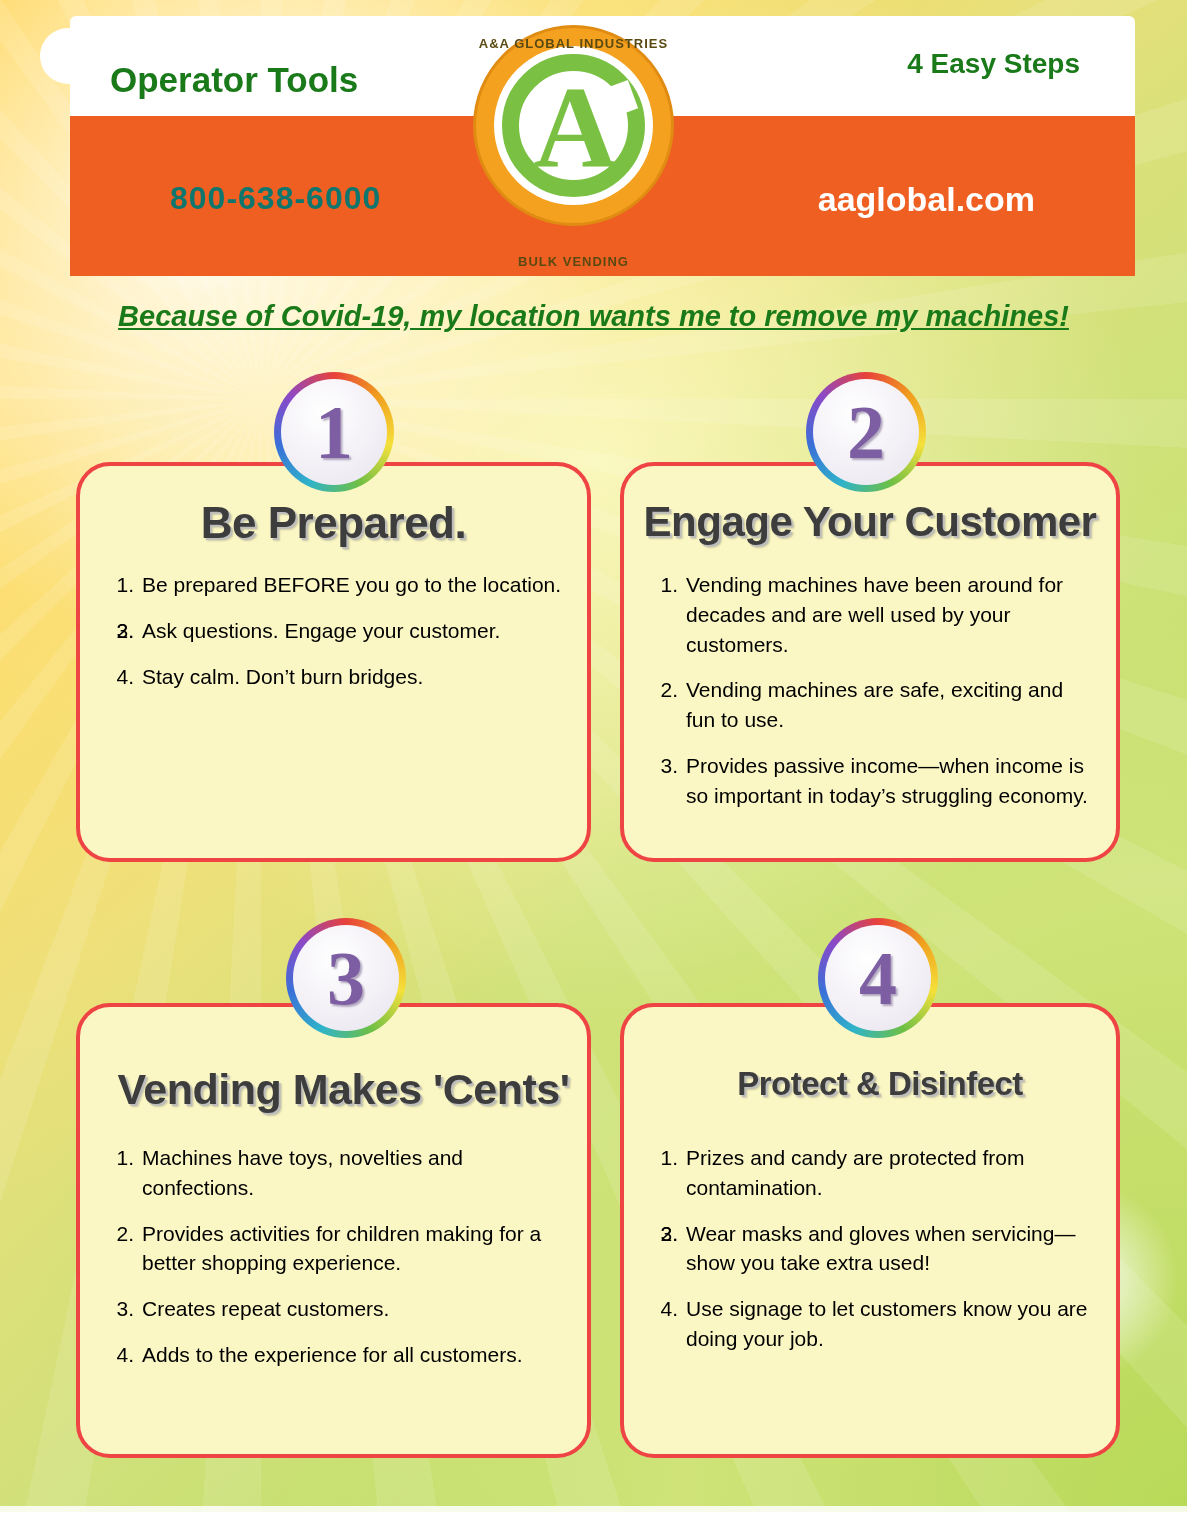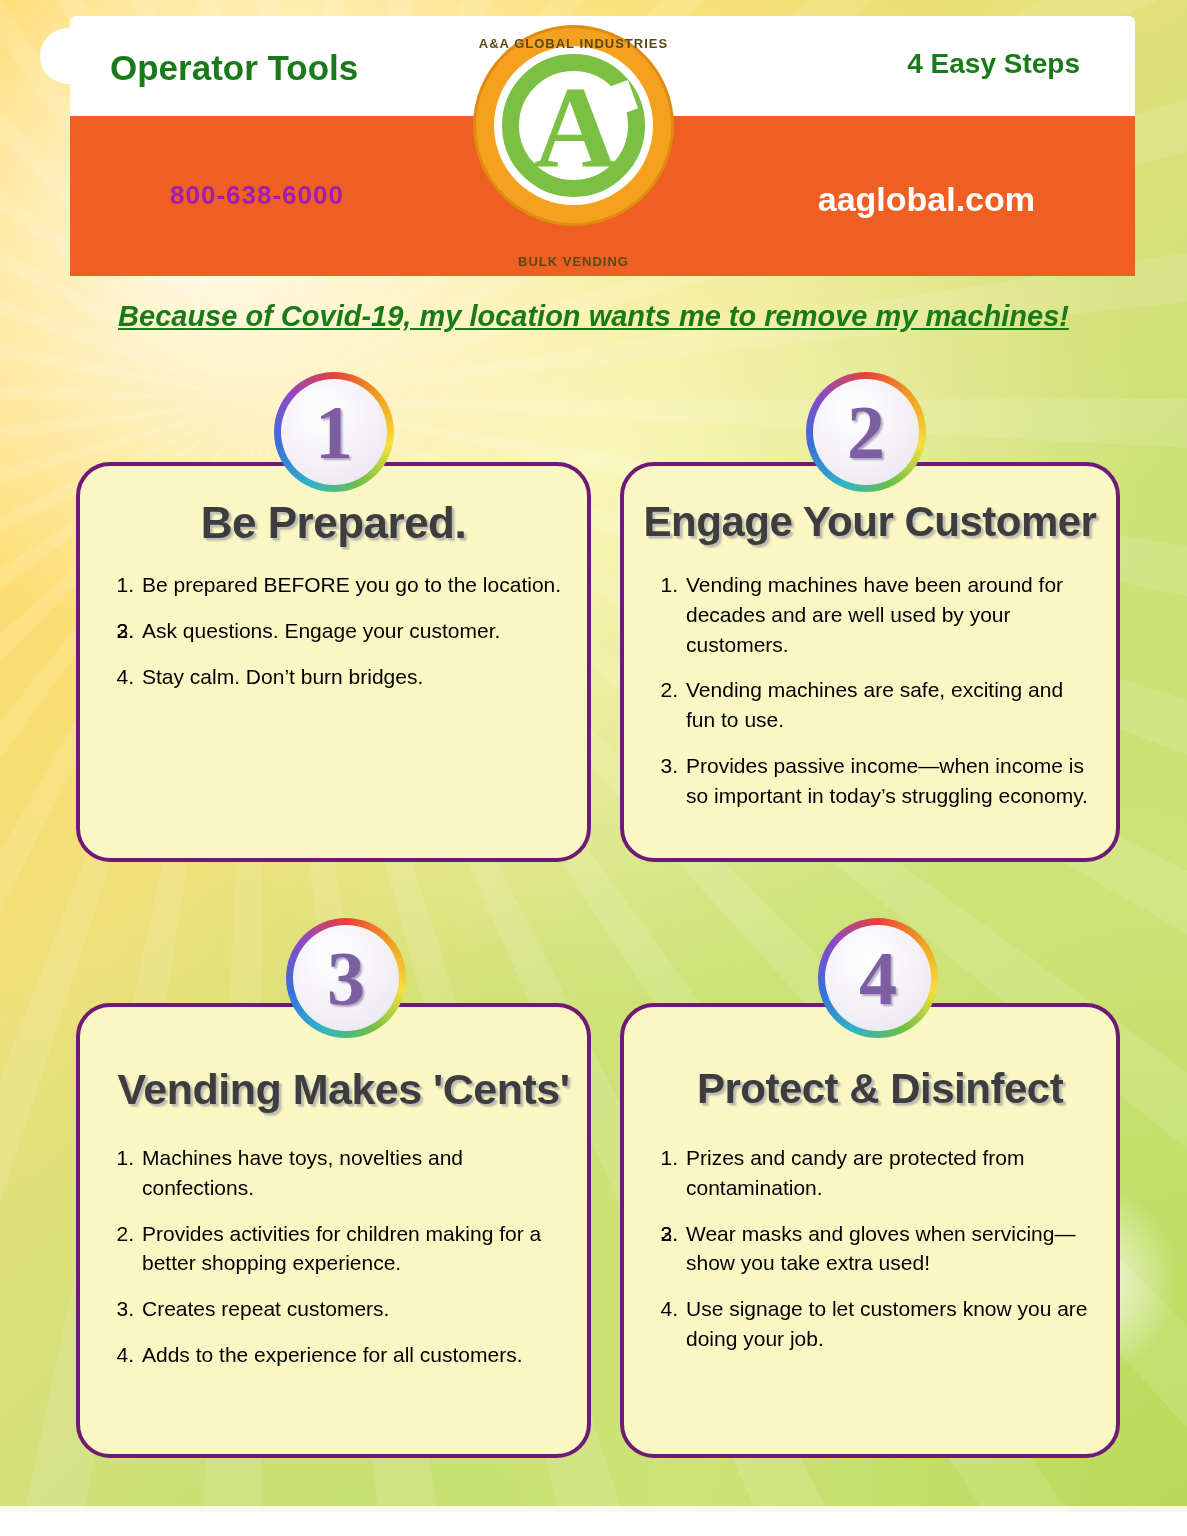--- a/index.html
+++ b/index.html
@@ -73,41 +73,41 @@
     position: absolute;
     left: 30px;
     top: 106px;
     width: 1065px;
     height: 160px;
     background: #ef5f22;
   }
   .hdr-left-title {
     position: absolute;
     left: 70px;
-    top: 38px;
+    top: 50px;
     font-size: 35px;
     font-weight: bold;
     color: #1a7a1a;
     letter-spacing: 0px;
   }
   .hdr-right-title {
     position: absolute;
     right: 60px;
     top: 38px;
     font-size: 28px;
     font-weight: bold;
     color: #1a7a1a;
   }
   .hdr-phone {
     position: absolute;
     left: 130px;
     top: 170px;
-    font-size: 26px;
-    font-weight: bold;
-    color: #a21caf;
+    font-size: 32px;
+    font-weight: bold;
+    color: #0f766e;
     letter-spacing: 1px;
   }
   .hdr-web {
     position: absolute;
     right: 105px;
     top: 170px;
     font-size: 34px;
     font-weight: bold;
     color: #ffffff;
   }
@@ -196,21 +196,21 @@
     font-style: italic;
     font-weight: bold;
     color: #1a7a1a;
     text-decoration: underline;
   }
 
   
   .card {
     position: absolute;
     background: #fbf7c4;
-    border: 4px solid #701a75;
+    border: 4px solid #ef4444;
     border-radius: 34px;
     box-sizing: border-box;
   }
   .card-1 { left: 76px;  top: 462px;  width: 515px; height: 400px; }
   .card-2 { left: 620px; top: 462px;  width: 500px; height: 400px; }
   .card-3 { left: 76px;  top: 1003px; width: 515px; height: 455px; }
   .card-4 { left: 620px; top: 1003px; width: 500px; height: 455px; }
 
   .badge {
     position: absolute;
@@ -250,21 +250,21 @@
     font-size: 44px;
     font-weight: bold;
     color: #3d3d3d;
     text-shadow: 2px 2px 1px #bdbdbd, 3px 3px 2px rgba(0,0,0,0.18);
     letter-spacing: -0.5px;
   }
   .card-1 .card-title, .card-2 .card-title { top: 32px; }
   .card-3 .card-title, .card-4 .card-title { top: 58px; padding-left: 10px; }
   .card-2 .card-title { font-size: 42px; }
   .card-3 .card-title { font-size: 43px; }
-  .card-4 .card-title { font-size: 42px; }
+  .card-4 .card-title { font-size: 33px; }
 
   .card-list {
     position: absolute;
     left: 22px;
     right: 20px;
     margin: 0;
     padding: 0 0 0 36px;
     list-style: none;
     font-size: 21px;
     color: #000000;

